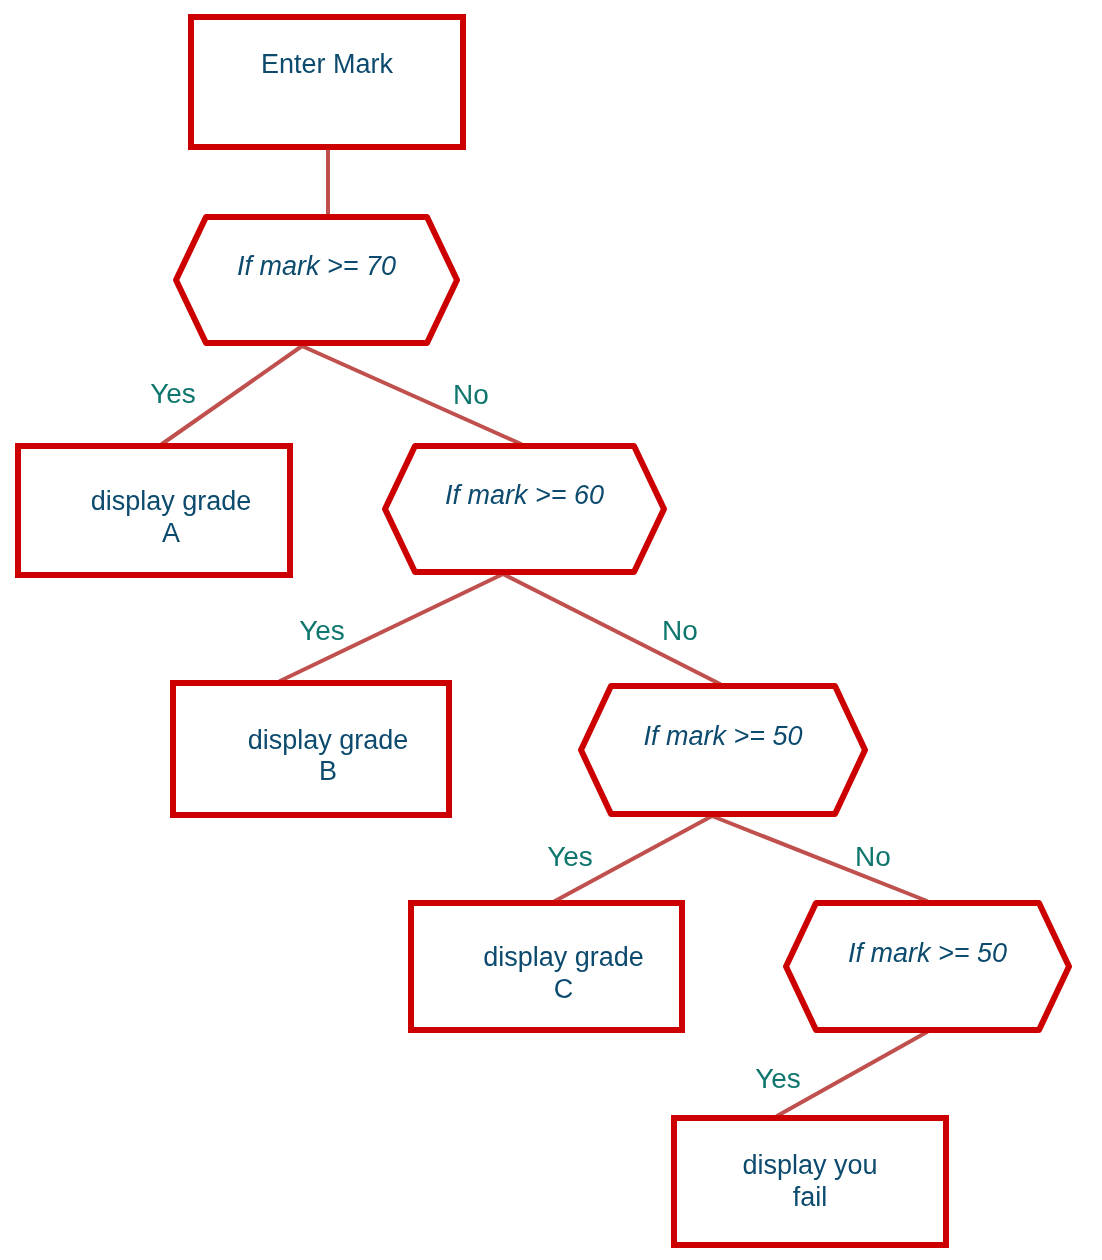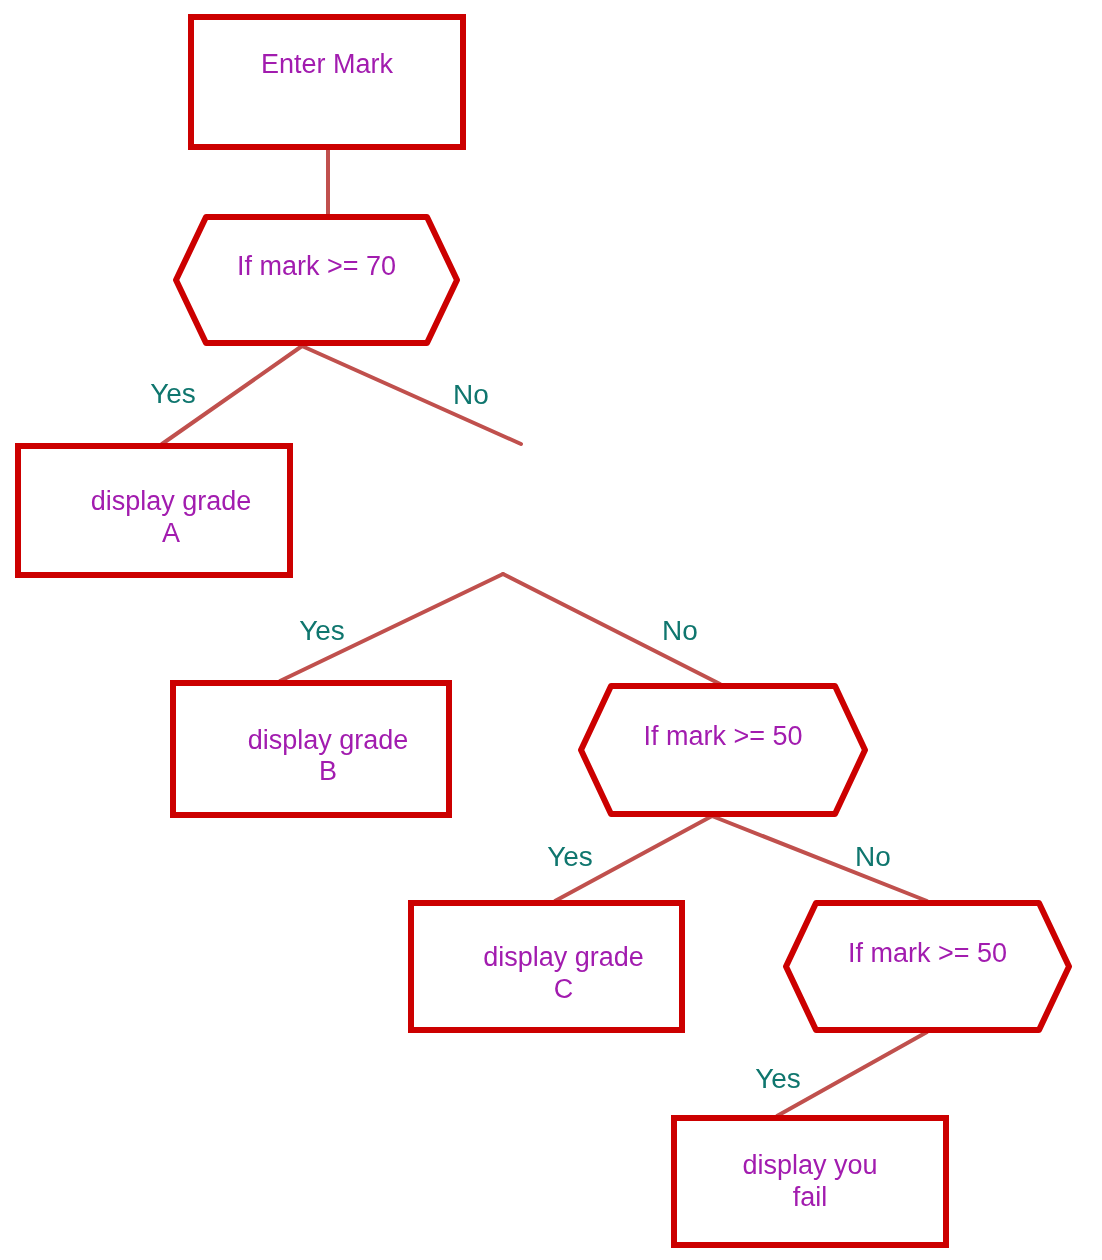--- a/index.html
+++ b/index.html
@@ -35,31 +35,32 @@
     top: 0;
     width: 100%;
     height: 100%;
     display: flex;
     align-items: center;
     justify-content: center;
     text-align: center;
     white-space: pre-line;
     font-size: 27px;
     line-height: 1.16;
-    color: #a21caf;
+    color: #0c4a6e;
     box-sizing: border-box;
   }
   .decision svg {
     position: absolute;
     left: 0;
     top: 0;
     display: block;
   }
   .decision .node-label {
     padding-bottom: 26px;
+    font-style: italic;
   }
   .label-up .node-label {
     padding-bottom: 34px;
   }
   .label-down .node-label {
     padding-top: 14px;
     padding-left: 34px;
   }
   .edge-label {
     position: absolute;
@@ -99,20 +100,26 @@
   </div>
 
   <div class="edge-label" style="left:173px; top:394px;">Yes</div>
   <div class="edge-label" style="left:471px; top:395px;">No</div>
 
   <div class="node process label-down" style="left:15px; top:443px; width:278px; height:135px;">
     <div class="node-label">display grade
 A</div>
   </div>
 
+  <div class="node decision" style="left:382px; top:443px; width:285px; height:132px;">
+    <svg width="285" height="132" viewBox="0 0 285 132">
+      <polygon points="3,66 33,3 252,3 282,66 252,129 33,129" fill="#ffffff" stroke="#cc0000" stroke-width="6" stroke-linejoin="round"></polygon>
+    </svg>
+    <div class="node-label">If mark &gt;= 60</div>
+  </div>
 
   <div class="edge-label" style="left:322px; top:631px;">Yes</div>
   <div class="edge-label" style="left:680px; top:631px;">No</div>
 
   <div class="node process label-down" style="left:170px; top:680px; width:282px; height:138px;">
     <div class="node-label">display grade
 B</div>
   </div>
 
   <div class="node decision" style="left:578px; top:683px; width:290px; height:134px;">

